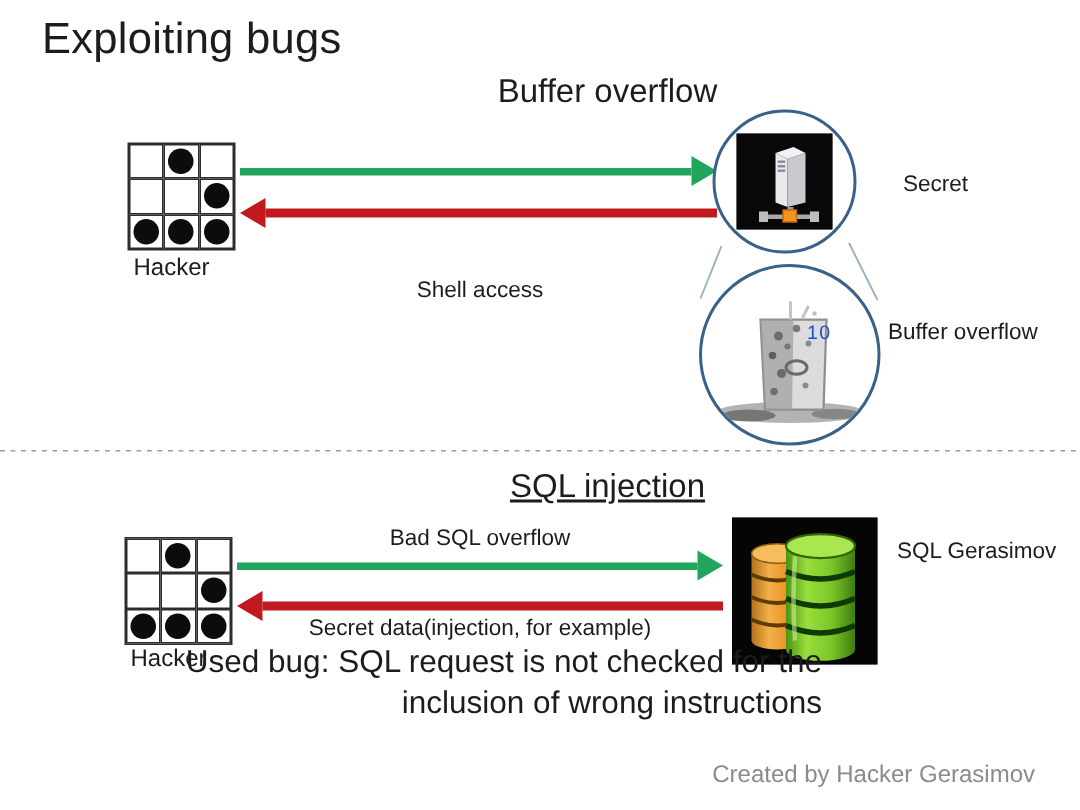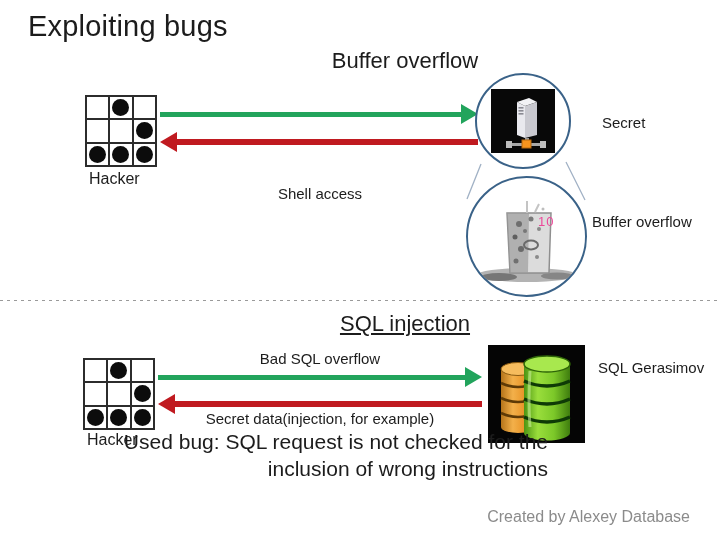--- a/index.html
+++ b/index.html
@@ -64,21 +64,21 @@
   #bo-note{left:90px;top:210px;width:370px;}
   #sql-note{left:83px;top:428px;width:465px;text-align:right;}
 
   #divider{left:0;top:300px;width:720px;height:2px;
     background:repeating-linear-gradient(90deg,#9a9a9a 0 3px,transparent 3px 7px);
     background-size:7px 1.4px;background-repeat:repeat-x;background-position:0 0;
     height:1.4px;}
 
   #connector-svg{left:0;top:0;width:720px;height:540px;pointer-events:none;}
   #credit{right:30px;top:508px;font-size:16px;color:#8b8b8b;}
-  .watermark{left:538px;top:214px;font-size:13px;color:#ec4899;letter-spacing:1px;}
+  .watermark{left:538px;top:214px;font-size:13px;color:#1d4ed8;letter-spacing:1px;}
 </style>
 </head>
 <body>
 
 <div id="slide" style="--green: #22A45C; --red: #C01A20; --circle: #3A6288;">
 
   <div class="abs" id="title">Exploiting bugs</div>
 
   <div class="abs section-heading" id="bo-heading">Buffer overflow</div>
 
@@ -231,14 +231,14 @@
       <path d="M36,54 q23,10 46,0" stroke="#0e3a06" stroke-width="3.5" fill="none"></path>
       <path d="M36,72 q23,10 46,0" stroke="#0e3a06" stroke-width="3.5" fill="none"></path>
       <ellipse cx="59" cy="19" rx="23" ry="8" fill="#a8e84e" stroke="#2f6608" stroke-width="1.5"></ellipse>
       <path d="M42,26 q-2,30 0,56" stroke="#d6f7a0" stroke-width="3" opacity="0.55" fill="none"></path>
     </g>
   </svg>
   <div class="abs side-label" id="db-label">SQL Gerasimov</div>
 
   <div class="abs note" id="sql-note">Used bug: SQL request is not checked for the inclusion of wrong instructions</div>
 
-  <div class="abs" id="credit">Created by Alexey Database</div>
+  <div class="abs" id="credit">Created by Hacker Gerasimov</div>
 </div>
 
 </body></html>

